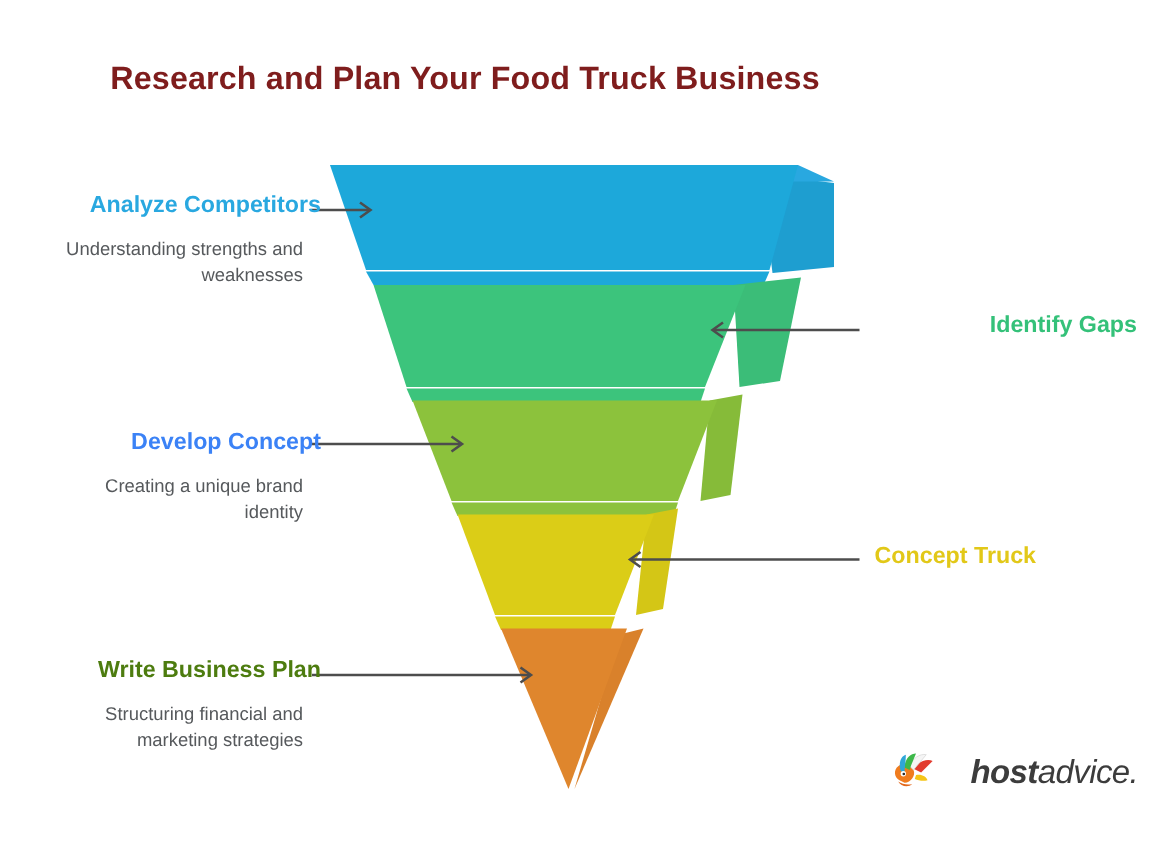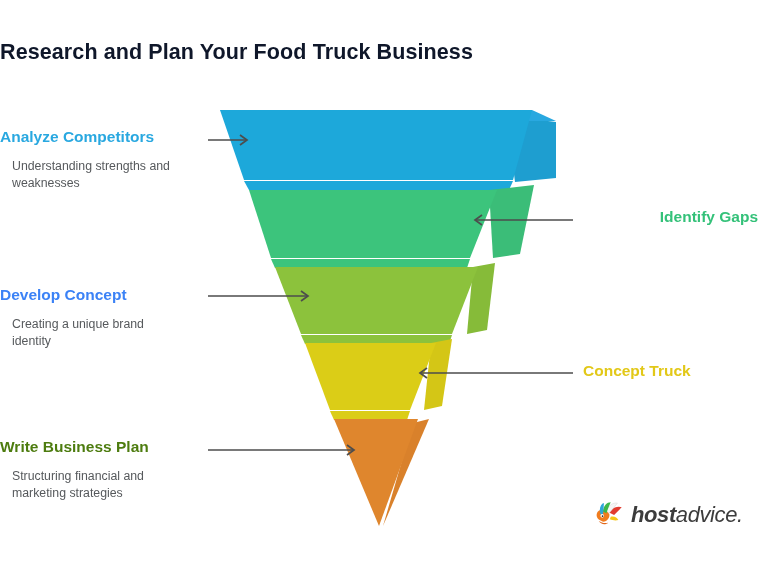--- a/index.html
+++ b/index.html
@@ -12,23 +12,24 @@
     background: #ffffff;
     font-family: "Liberation Sans", sans-serif;
     overflow: hidden;
     position: relative;
   }
   #page-title {
     position: absolute;
     top: 40px;
     left: 0;
     width: 620px;
+    text-align: center;
     font-size: 21.5px;
     font-weight: bold;
-    color: #0f172a;
+    color: #7f1d1d;
     letter-spacing: 0.1px;
   }
   .funnel-wrap {
     position: absolute;
     top: 0;
     left: 0;
     width: 768px;
     height: 571px;
   }
   .label-block {
@@ -41,40 +42,42 @@
     margin: 0 0 7px 0;
     white-space: nowrap;
   }
   .label-block .lbl-desc {
     font-size: 12.3px;
     color: #56595c;
     line-height: 1.42;
     margin: 12px;
   }
   .label-left {
+    text-align: right;
+    padding-left: 16px;
   }
   .label-right {
     text-align: left;
   }
   
   #label-analyze     { left: 0px;   top: 128px; width: 198px; }
   #label-develop     { left: 0px;   top: 286px; width: 198px; }
   #label-write       { left: 0px;   top: 438px; width: 198px; }
   #label-identify    { left: 583px; top: 208px; width: 175px; text-align: right; }
   #label-design      { left: 583px; top: 362px; width: 175px; }
 
   .logo {
     position: absolute;
     left: 592px;
     top: 494px;
     width: 152px;
     height: 42px;
     display: flex;
     align-items: center;
-    gap: 5px;
+    gap: 21px;
   }
   .logo-mark {
     width: 34px;
     height: 34px;
     flex: 0 0 34px;
   }
   .logo-text {
     font-size: 22px;
     font-style: italic;
     color: #3c3c3c;

